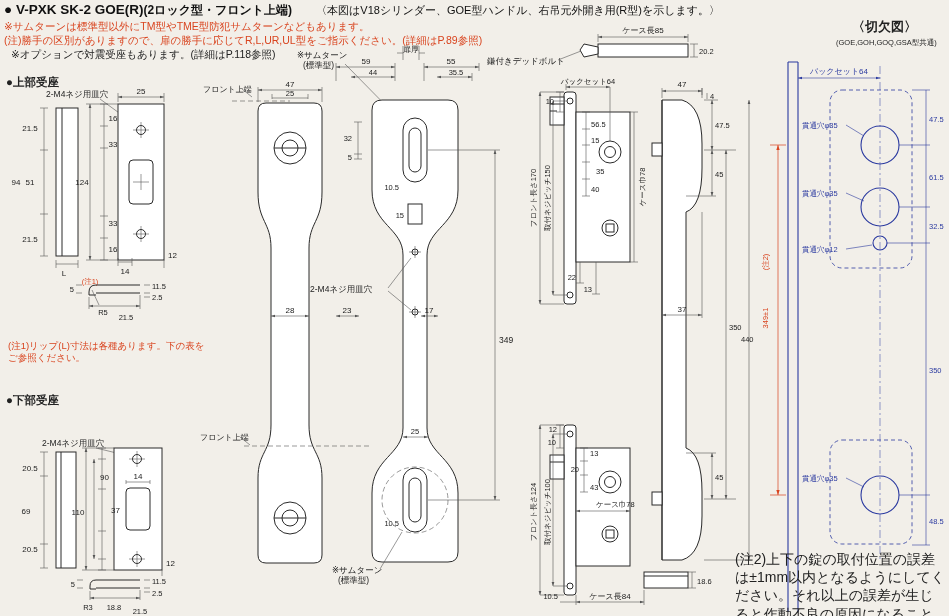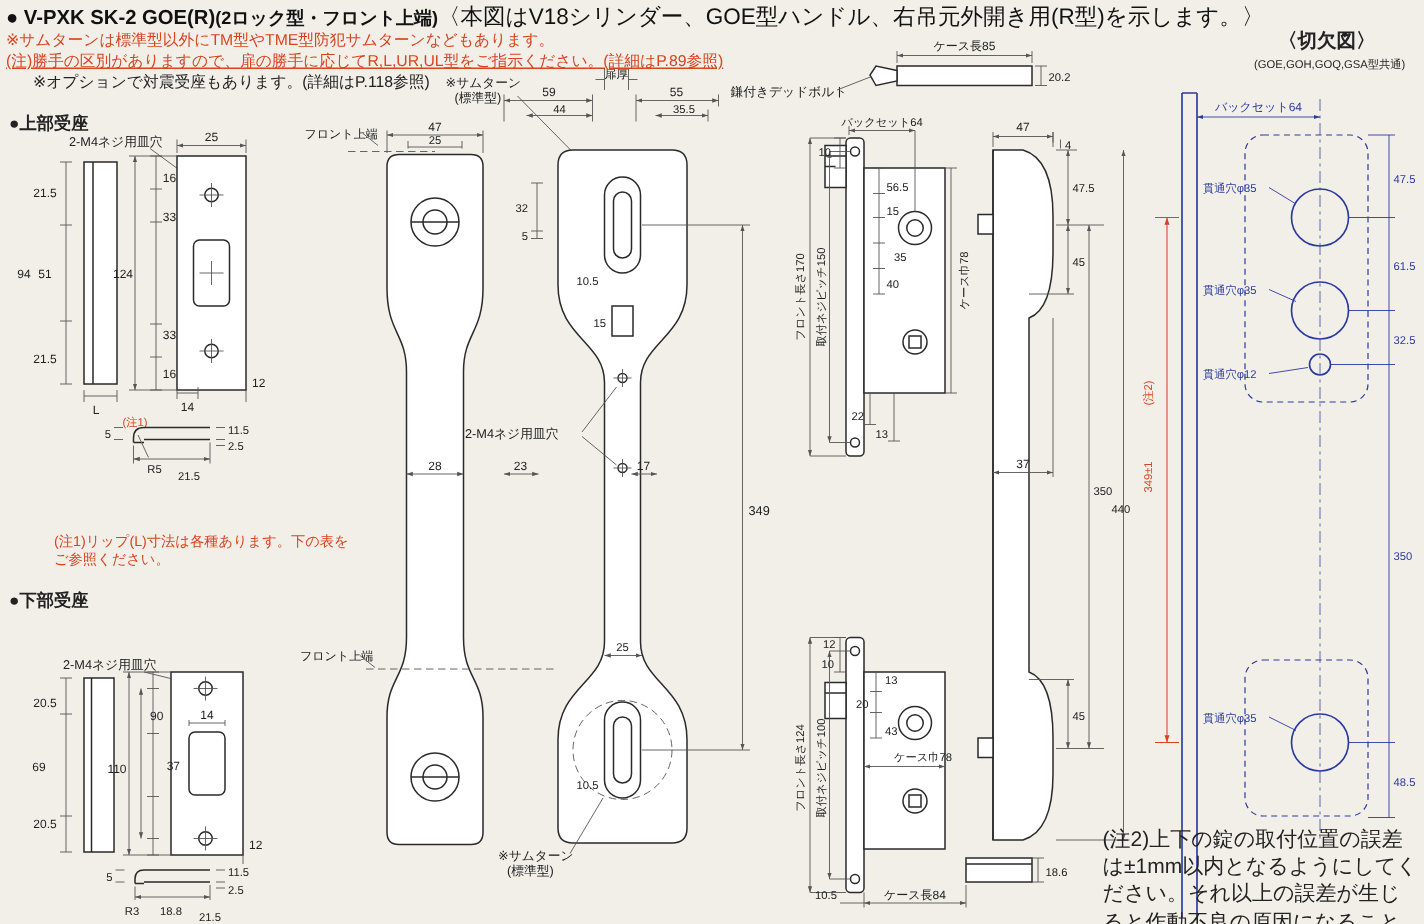--- a/index.html
+++ b/index.html
@@ -4,24 +4,24 @@
 <style>
   html,body{margin:0;padding:0;}
   body{
     width:949px;height:616px;position:relative;overflow:hidden;
     background:#f2efe9;
     font-family:"Liberation Sans","DejaVu Sans",sans-serif;
   }
   .abs{position:absolute;}
   #title-row{left:4px;top:2px;font-size:13.5px;font-weight:bold;color:#111;white-space:nowrap;}
   #title-row .paren{font-size:12px;}
-  #title-row .tnote{font-size:15px;font-weight:normal;}
+  #title-row .tnote{font-size:11px;font-weight:normal;margin-left:24px;}
   .rednote{color:#d9441f;font-size:10.5px;white-space:nowrap;}
   .blacknote{color:#222;font-size:10.5px;white-space:nowrap;}
-  #lip-note{left:8px;top:356px;width:200px;color:#d9441f;font-size:9.5px;line-height:1.3;margin-left:28px;}
+  #lip-note{left:8px;top:340px;width:200px;color:#d9441f;font-size:9.5px;line-height:1.3;}
   #footnote{left:735px;top:550px;width:212px;color:#222;font-size:14px;line-height:1.3;}
   svg{position:absolute;left:0;top:0;}
   svg text{font-family:"Liberation Sans","DejaVu Sans",sans-serif;fill:#222;}
   .t7{font-size:7.5px}.t8{font-size:8px}.t85{font-size:8.5px}
   .t11{font-size:11.5px;font-weight:bold}.t13{font-size:13px;font-weight:bold}
   .mid{text-anchor:middle}.end{text-anchor:end}
   .tb{fill:#2b3aa0}.tr{fill:#d9441f}
   .s{stroke:#2a2a2a;fill:none;stroke-width:1}
   .sw{stroke:#2a2a2a;fill:#ffffff;stroke-width:1}
   .d{stroke:#555;stroke-width:.6;fill:none}
@@ -343,16 +343,16 @@
     <path class="rd" d="M770,145 H786 M770,495 H786"></path>
     <text transform="translate(768,262) rotate(-90)" class="t7 tr mid">(注2)</text>
     <text transform="translate(768,318) rotate(-90)" class="t7 tr mid">349±1</text>
   </g>
 </svg>
 
 <div id="title-row" class="abs">
   <span>● V-PXK SK-2 GOE(R)</span><span class="paren">(2ロック型・フロント上端)</span><span class="tnote">〈本図はV18シリンダー、GOE型ハンドル、右吊元外開き用(R型)を示します。〉</span>
 </div>
 <div class="abs rednote" style="left:4px;top:20px;">※サムターンは標準型以外にTM型やTME型防犯サムターンなどもあります。</div>
-<div class="abs rednote" style="left:4px;top:34px;text-decoration:underline;">(注)勝手の区別がありますので、扉の勝手に応じてR,L,UR,UL型をご指示ください。(詳細はP.89参照)</div>
-<div class="abs blacknote" style="left:22px;top:48px;text-align:right;">※オプションで対震受座もあります。(詳細はP.118参照)</div>
+<div class="abs rednote" style="left:4px;top:34px;">(注)勝手の区別がありますので、扉の勝手に応じてR,L,UR,UL型をご指示ください。(詳細はP.89参照)</div>
+<div class="abs blacknote" style="left:11px;top:48px;text-align:right;">※オプションで対震受座もあります。(詳細はP.118参照)</div>
 <div id="lip-note" class="abs">(注1)リップ(L)寸法は各種あります。下の表をご参照ください。</div>
 <div id="footnote" class="abs">(注2)上下の錠の取付位置の誤差は±1mm以内となるようにしてください。それ以上の誤差が生じると作動不良の原因になることがありますのでご注意ください。</div>
 
 </body></html>

